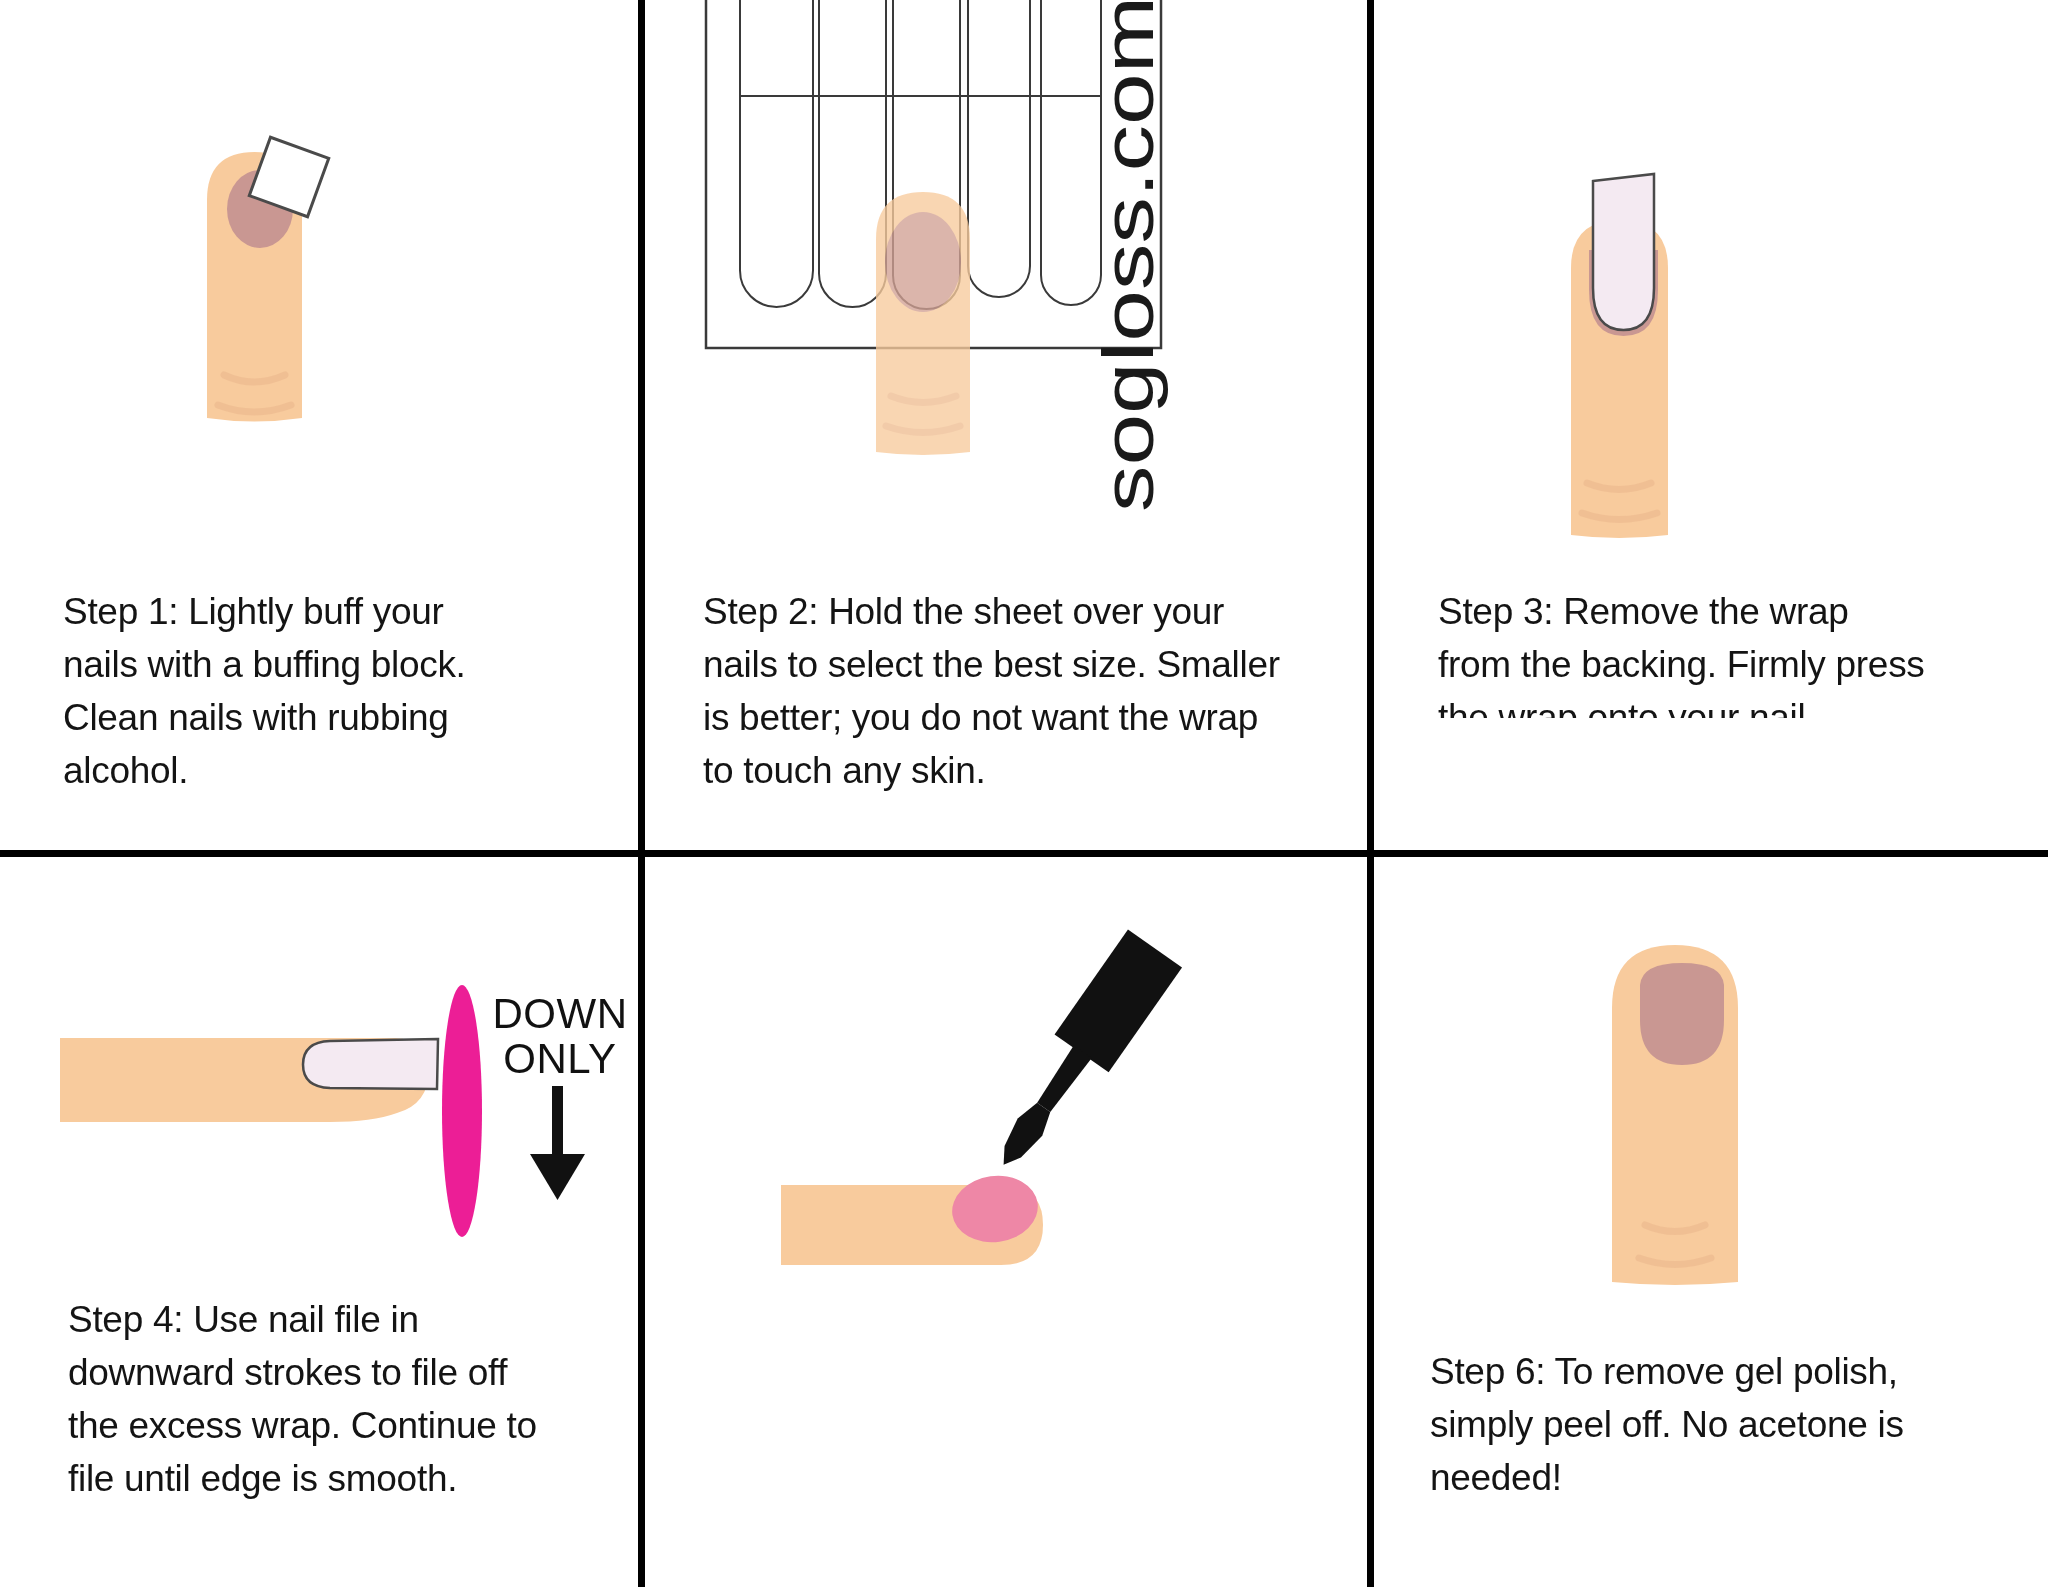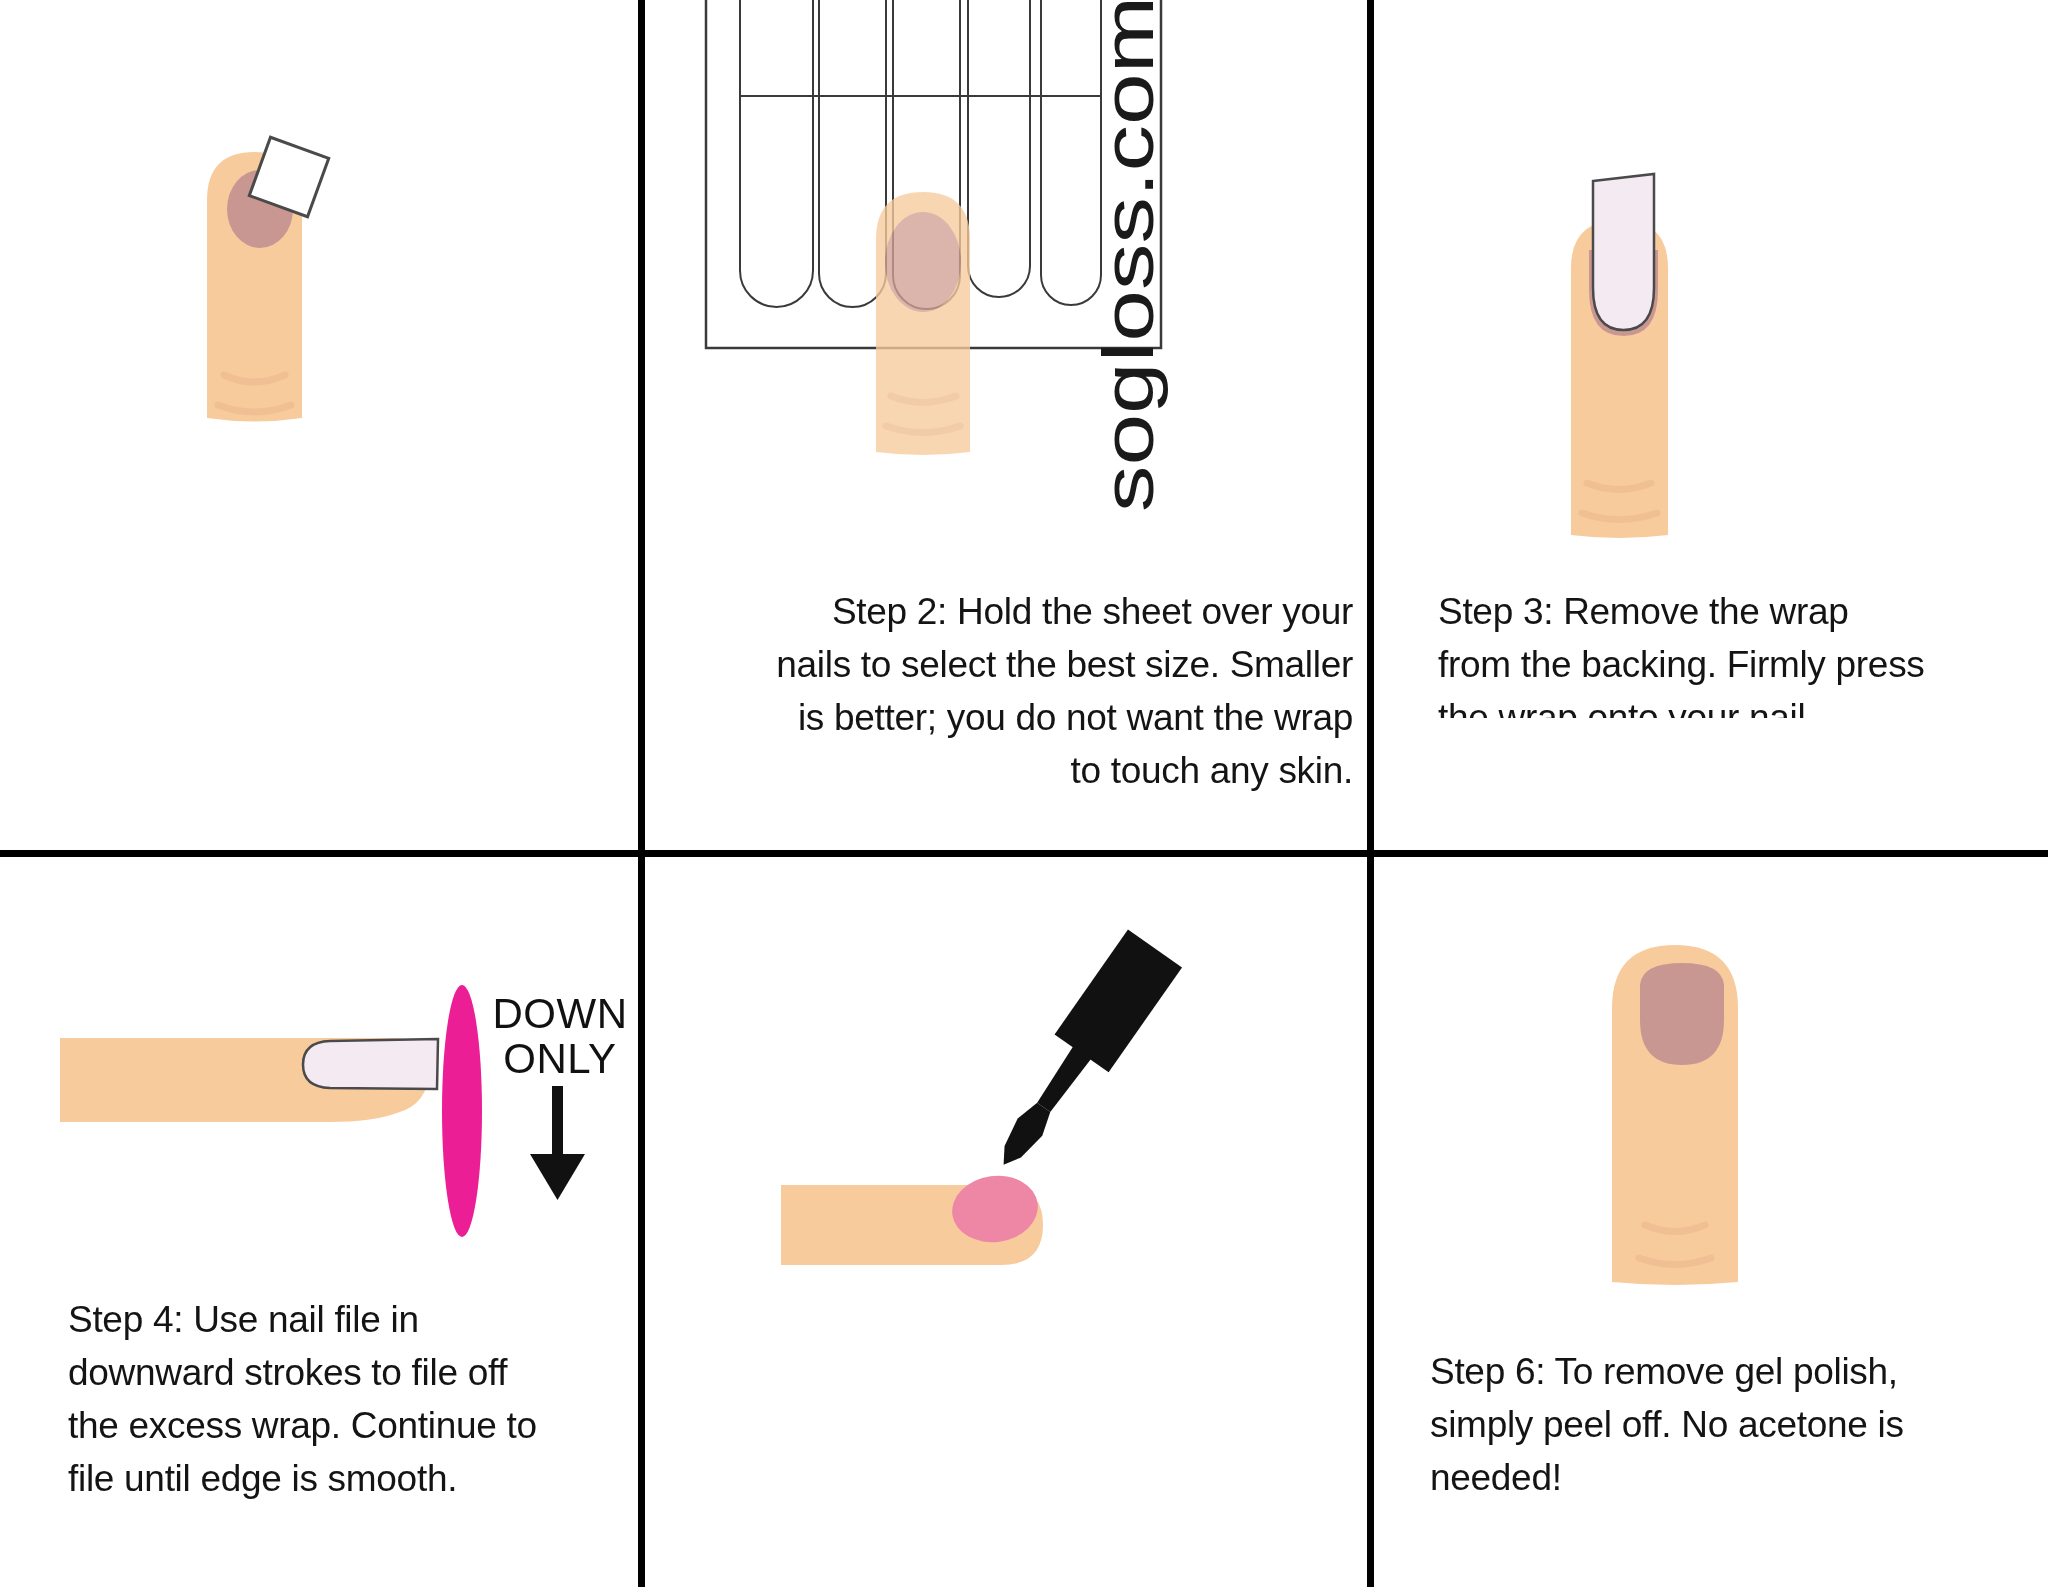--- a/index.html
+++ b/index.html
@@ -33,20 +33,24 @@
   <div class="panel" style="left:0;top:0;width:638px;height:850px;">
     <svg width="638" height="850" viewBox="0 0 638 850">
       <path d="M207,418 Q254,425 302,418 L302,200 Q302,152 254.5,152 Q207,152 207,200 Z" style="fill:var(--skin)"></path>
       <ellipse cx="260" cy="209" rx="33" ry="39" style="fill:var(--nail)"></ellipse>
       <path d="M224,375 Q254,389 285,375" style="fill:none;stroke:var(--crease);stroke-width:7;stroke-linecap:round" opacity="0.85"></path>
       <path d="M218,405 Q254,419 291,405" style="fill:none;stroke:var(--crease);stroke-width:7;stroke-linecap:round" opacity="0.85"></path>
       <g transform="rotate(20 289 177)">
         <rect x="258" y="146" width="62" height="62" style="fill:#ffffff;stroke:var(--outline);stroke-width:3"></rect>
       </g>
     </svg>
+    <div class="caption" style="left:63px;top:585px;width:540px;">Step 1: Lightly buff your
+nails with a buffing block.
+Clean nails with rubbing
+alcohol.</div>
   </div>
 
   <div class="panel" style="left:645px;top:0;width:722px;height:850px;">
     <svg width="722" height="850" viewBox="0 0 722 850">
       <rect x="61" y="-12" width="455" height="360" style="fill:#ffffff;stroke:#3a3a3a;stroke-width:2.5"></rect>
       <g style="fill:none;stroke:#3a3a3a;stroke-width:2">
         <path d="M95,-8 L95,270.5 A36.5,36.5 0 0 0 168,270.5 L168,-8"></path>
         <path d="M174,-8 L174,273.5 A33.5,33.5 0 0 0 241,273.5 L241,-8"></path>
         <path d="M248,-8 L248,275.5 A33.5,33.5 0 0 0 315,275.5 L315,-8"></path>
         <path d="M323,-8 L323,266 A31,31 0 0 0 385,266 L385,-8"></path>
@@ -54,21 +58,21 @@
         <path d="M95,96 L456,96"></path>
       </g>
       <g opacity="0.78">
         <path d="M231,452 Q278,458 325,452 L325,239 Q325,192 278,192 Q231,192 231,239 Z" style="fill:var(--skin)"></path>
         <ellipse cx="278" cy="262" rx="38" ry="50" style="fill:var(--nail)" fill-opacity="0.82"></ellipse>
         <path d="M246,396 Q278,409 311,396" style="fill:none;stroke:var(--crease);stroke-width:7;stroke-linecap:round"></path>
         <path d="M241,426 Q278,439 315,426" style="fill:none;stroke:var(--crease);stroke-width:7;stroke-linecap:round"></path>
       </g>
       <text transform="translate(508,512) rotate(-90)" textLength="516" lengthAdjust="spacingAndGlyphs" font-size="72" style="fill:#1a1a1a;font-family:'Liberation Sans',sans-serif">sogloss.com</text>
     </svg>
-    <div class="caption" style="left:58px;top:585px;width:650px;text-align:right;">Step 2: Hold the sheet over your
+    <div class="caption" style="left:58px;top:585px;width:650px;">Step 2: Hold the sheet over your
 nails to select the best size. Smaller
 is better; you do not want the wrap
 to touch any skin.</div>
   </div>
 
   <div class="panel" style="left:1374px;top:0;width:674px;height:718px;">
     <svg width="674" height="850" viewBox="0 0 674 850">
       <path d="M197,535 Q245,541 294,535 L294,268 Q294,220 245.5,220 Q197,220 197,268 Z" style="fill:var(--skin)"></path>
       <path d="M215,250 L284,250 L284,290 Q284,336 249.5,336 Q215,336 215,290 Z" style="fill:var(--nail)"></path>
       <path d="M219,181 L280,174 L280,288 Q280,330 249.5,330 Q219,330 219,288 Z" style="fill:var(--wrap);stroke:var(--outline);stroke-width:2.5"></path>

